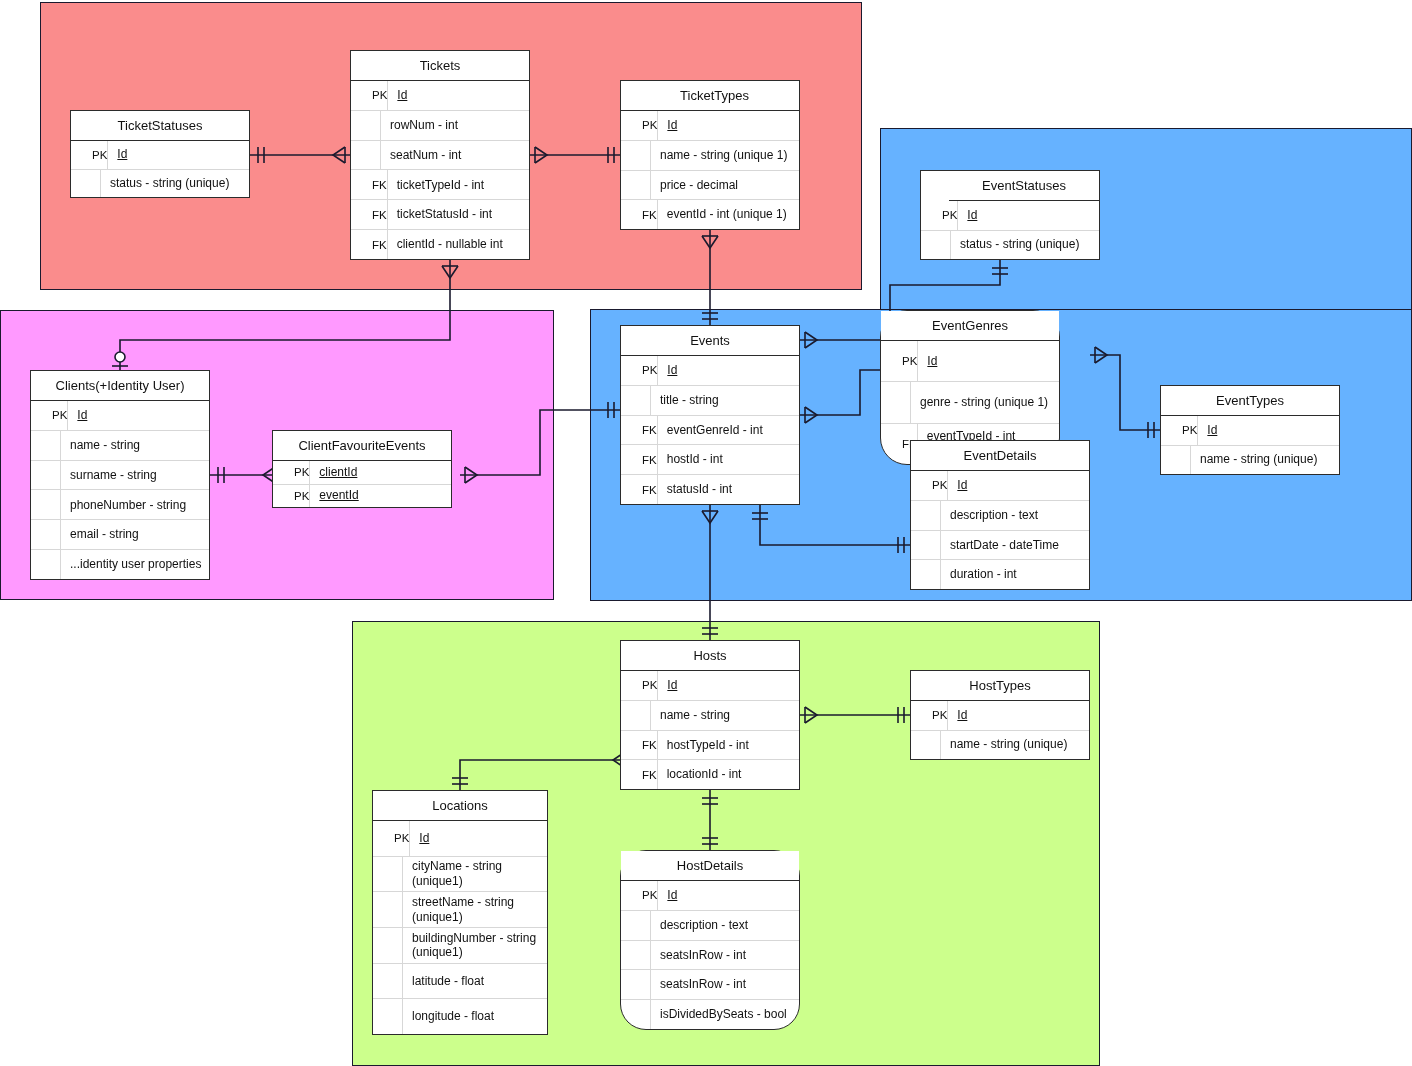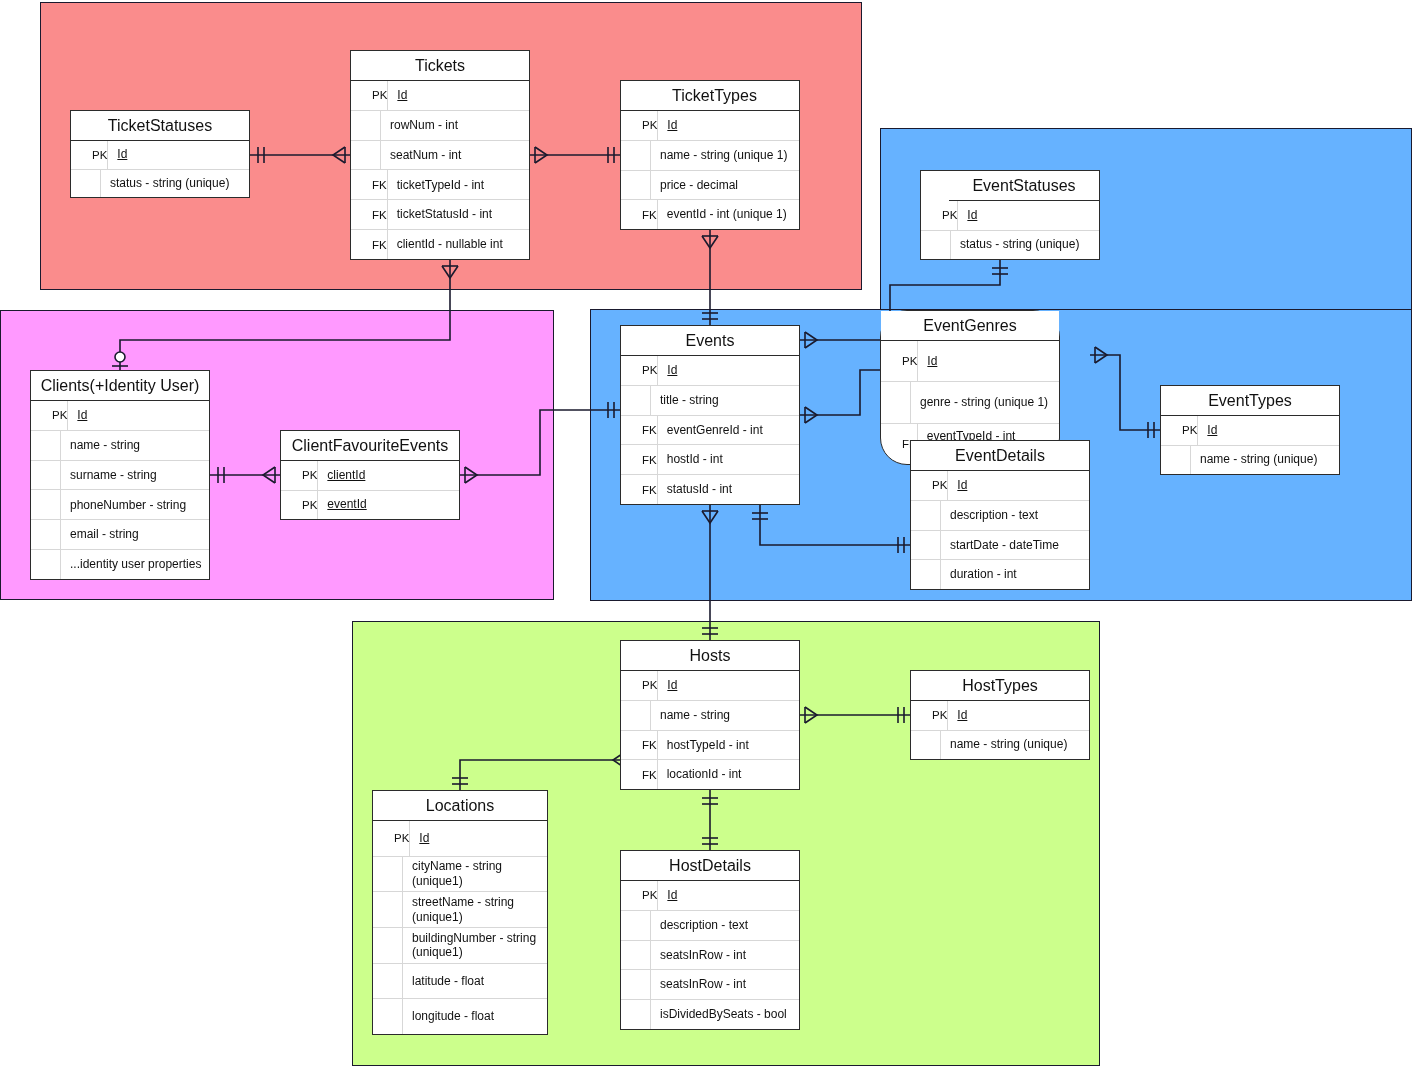--- a/index.html
+++ b/index.html
@@ -3,21 +3,21 @@
 <meta charset="utf-8">
 <style>
   html,body{margin:0;padding:0;background:#ffffff;}
   body{font-family:"Liberation Sans",sans-serif;}
   #canvas{position:relative;width:1412px;height:1066px;background:#fff;overflow:hidden;}
 
   .region{position:absolute;border:1.5px solid #1a1a2e;box-sizing:border-box;}
 
   .entity{position:absolute;background:#ffffff;border:1.6px solid #2b2b2b;box-sizing:border-box;
           display:flex;flex-direction:column;z-index:30;}
-  .ent-title{font-size:16px;color:#111;text-align:center;display:flex;align-items:center;
+  .ent-title{font-size:13px;color:#111;text-align:center;display:flex;align-items:center;
              justify-content:center;border-bottom:1.6px solid #2b2b2b;box-sizing:border-box;
              background:#fff;font-weight:400;}
   .rows{display:flex;flex-direction:column;flex:1;}
   .row{display:flex;flex:1;border-bottom:1px solid #d7d7d7;box-sizing:border-box;min-height:0;}
   .row:last-child{border-bottom:none;}
   .key{flex:0 0 30px;display:flex;align-items:center;justify-content:center;
        font-size:11.5px;color:#111;border-right:1px solid #d7d7d7;box-sizing:border-box;padding-left:21px;}
   .fld{flex:1;display:flex;align-items:center;padding-left:9px;font-size:12px;color:#111;
        box-sizing:border-box;line-height:1.22;white-space:pre-line;}
   .fld.pk{text-decoration:underline;}
@@ -241,21 +241,21 @@
           <div class="row">
             <div class="key"></div>
             <div class="fld">email - string</div>
           </div>
           <div class="row">
             <div class="key"></div>
             <div class="fld">...identity user properties</div>
           </div>
         </div>
       </div>
-      <div class="entity" style="left: 280px; top: 430px; width: 180px; height: 90px;">
+      <div class="entity" style="left: 272px; top: 430px; width: 180px; height: 78px;">
         <div class="ent-title" style="height: 30px; flex: 0 0 30px;">ClientFavouriteEvents</div>
         <div class="rows">
           <div class="row">
             <div class="key">PK</div>
             <div class="fld pk">clientId</div>
           </div>
           <div class="row">
             <div class="key">PK</div>
             <div class="fld pk">eventId</div>
           </div>
@@ -410,21 +410,21 @@
           <div class="row">
             <div class="key"></div>
             <div class="fld">latitude - float</div>
           </div>
           <div class="row">
             <div class="key"></div>
             <div class="fld">longitude - float</div>
           </div>
         </div>
       </div>
-      <div class="entity" style="left: 620px; top: 850px; width: 180px; height: 180px;">
+      <div class="entity" style="left: 620px; top: 850px; width: 180px; height: 180px; border-radius: 26px;">
         <div class="ent-title" style="height: 30px; flex: 0 0 30px;">HostDetails</div>
         <div class="rows">
           <div class="row">
             <div class="key">PK</div>
             <div class="fld pk">Id</div>
           </div>
           <div class="row">
             <div class="key"></div>
             <div class="fld">description - text</div>
           </div>

